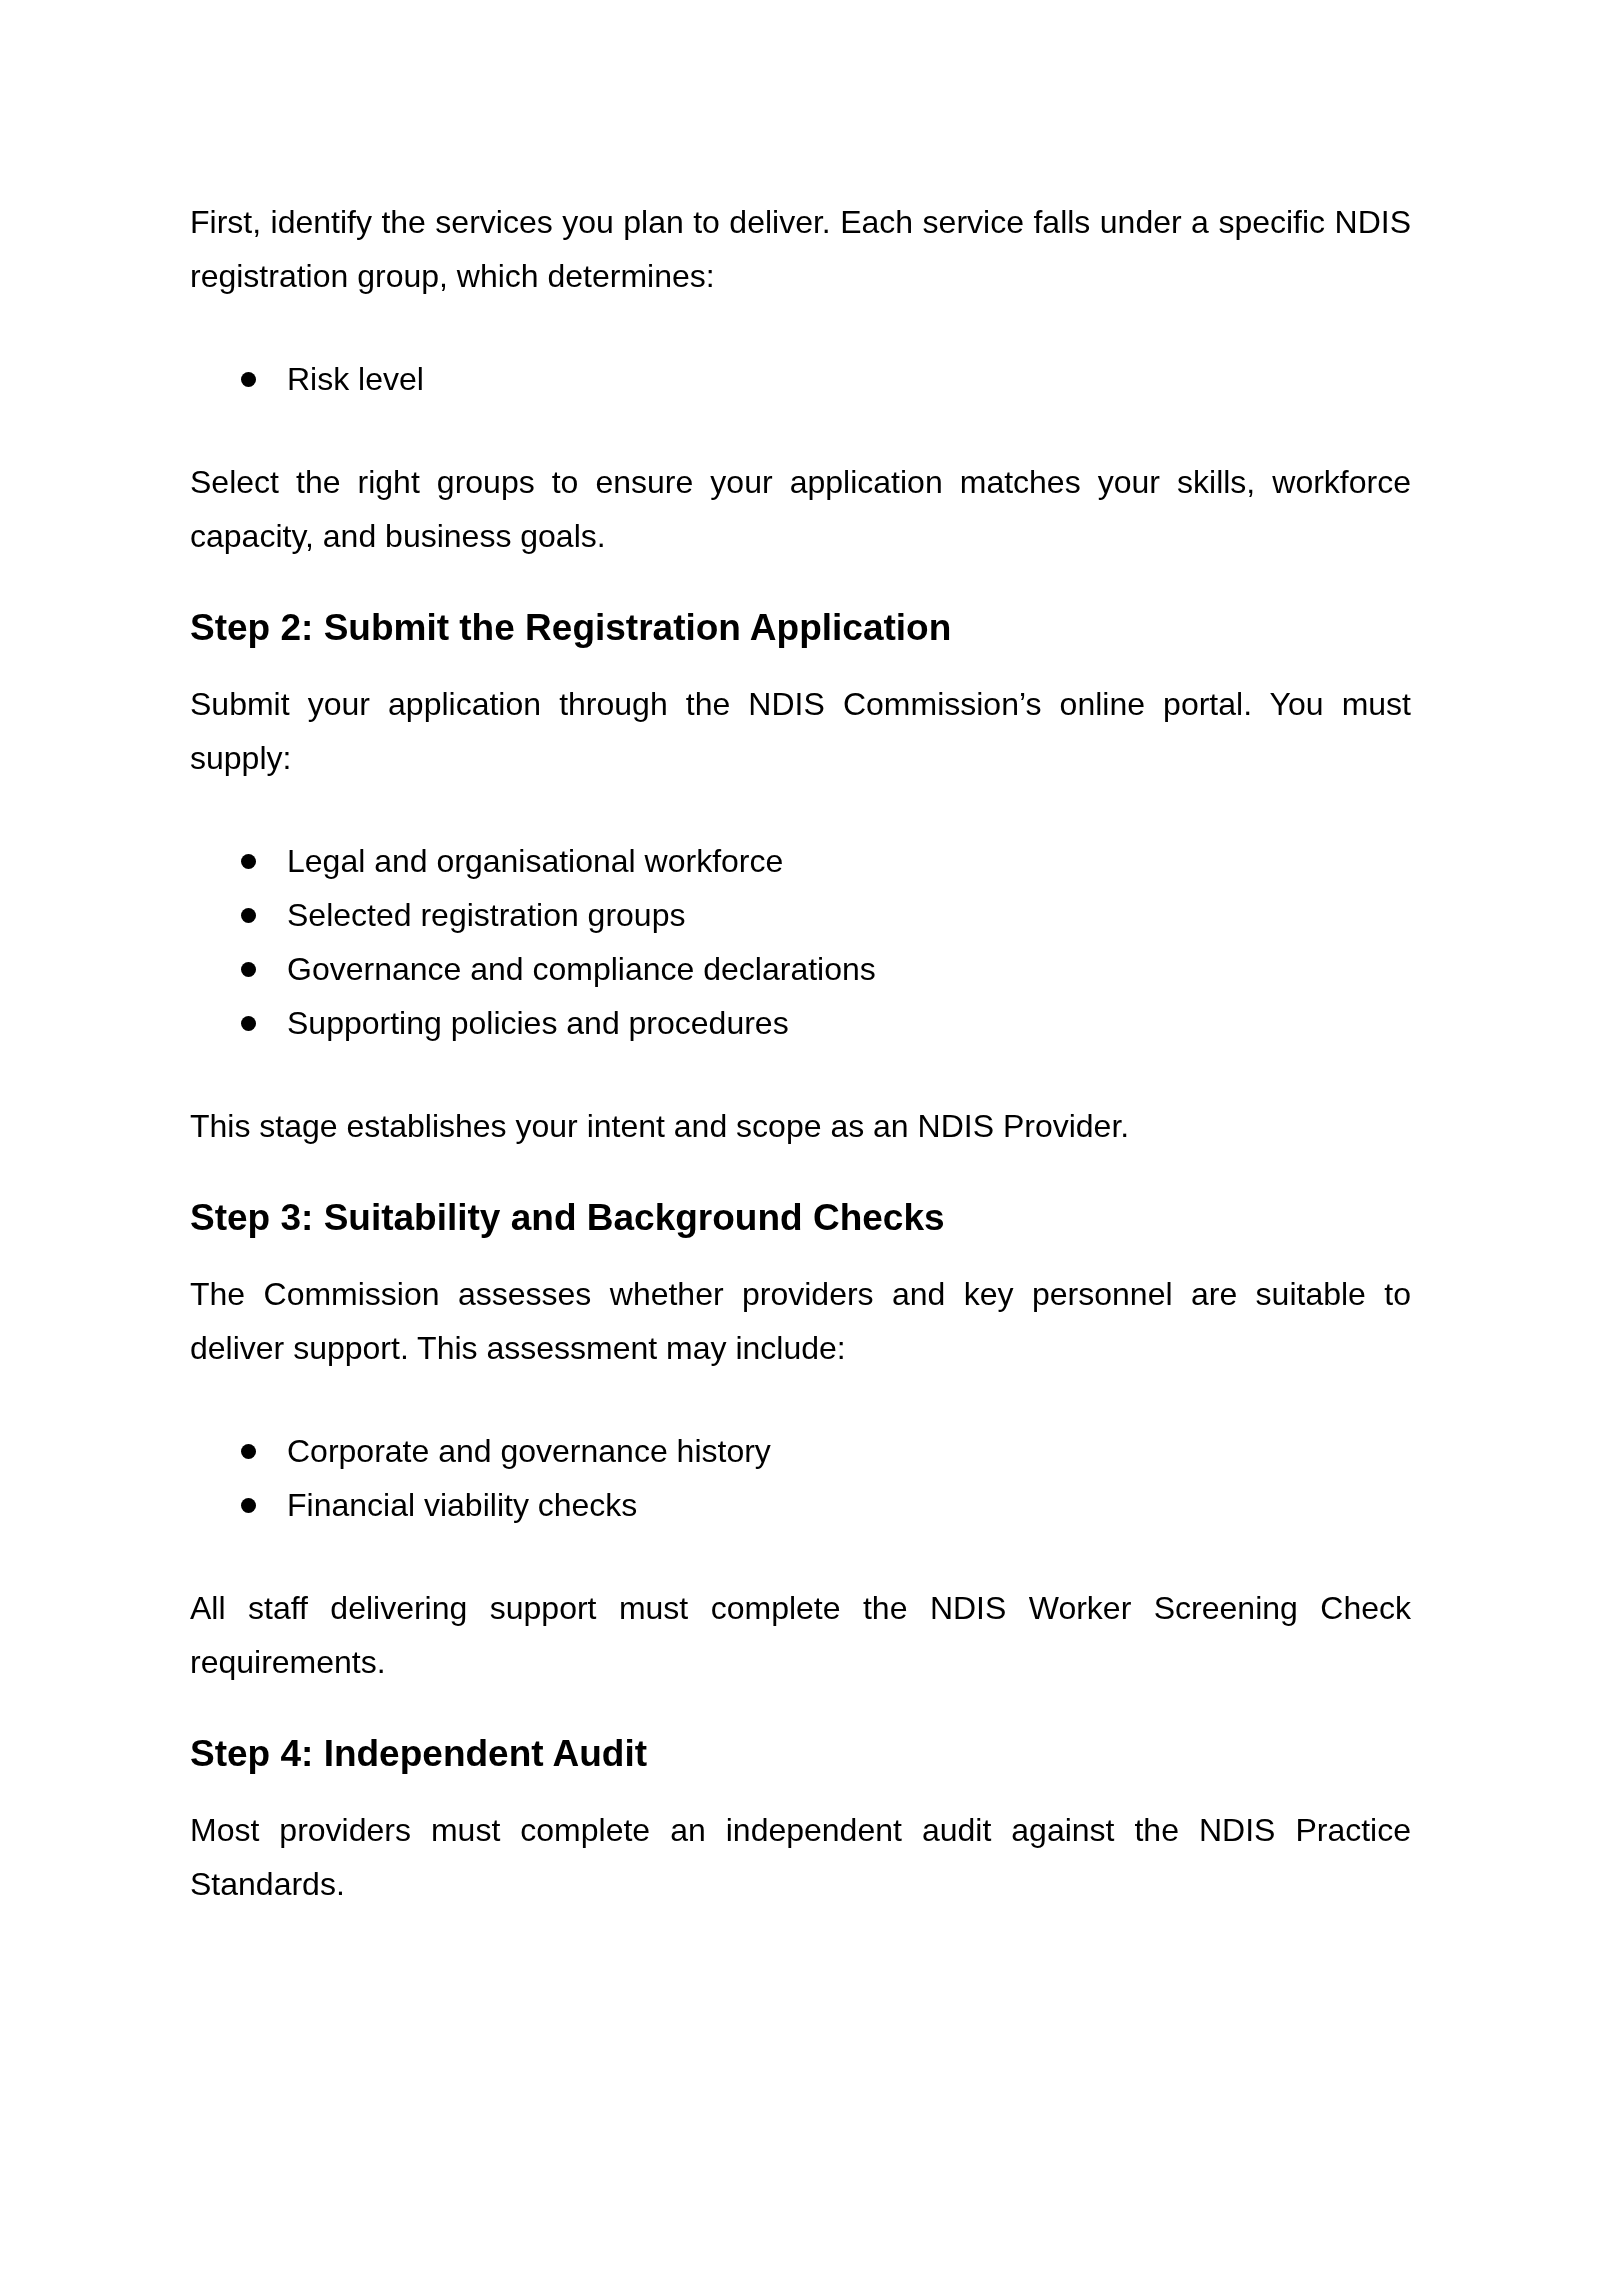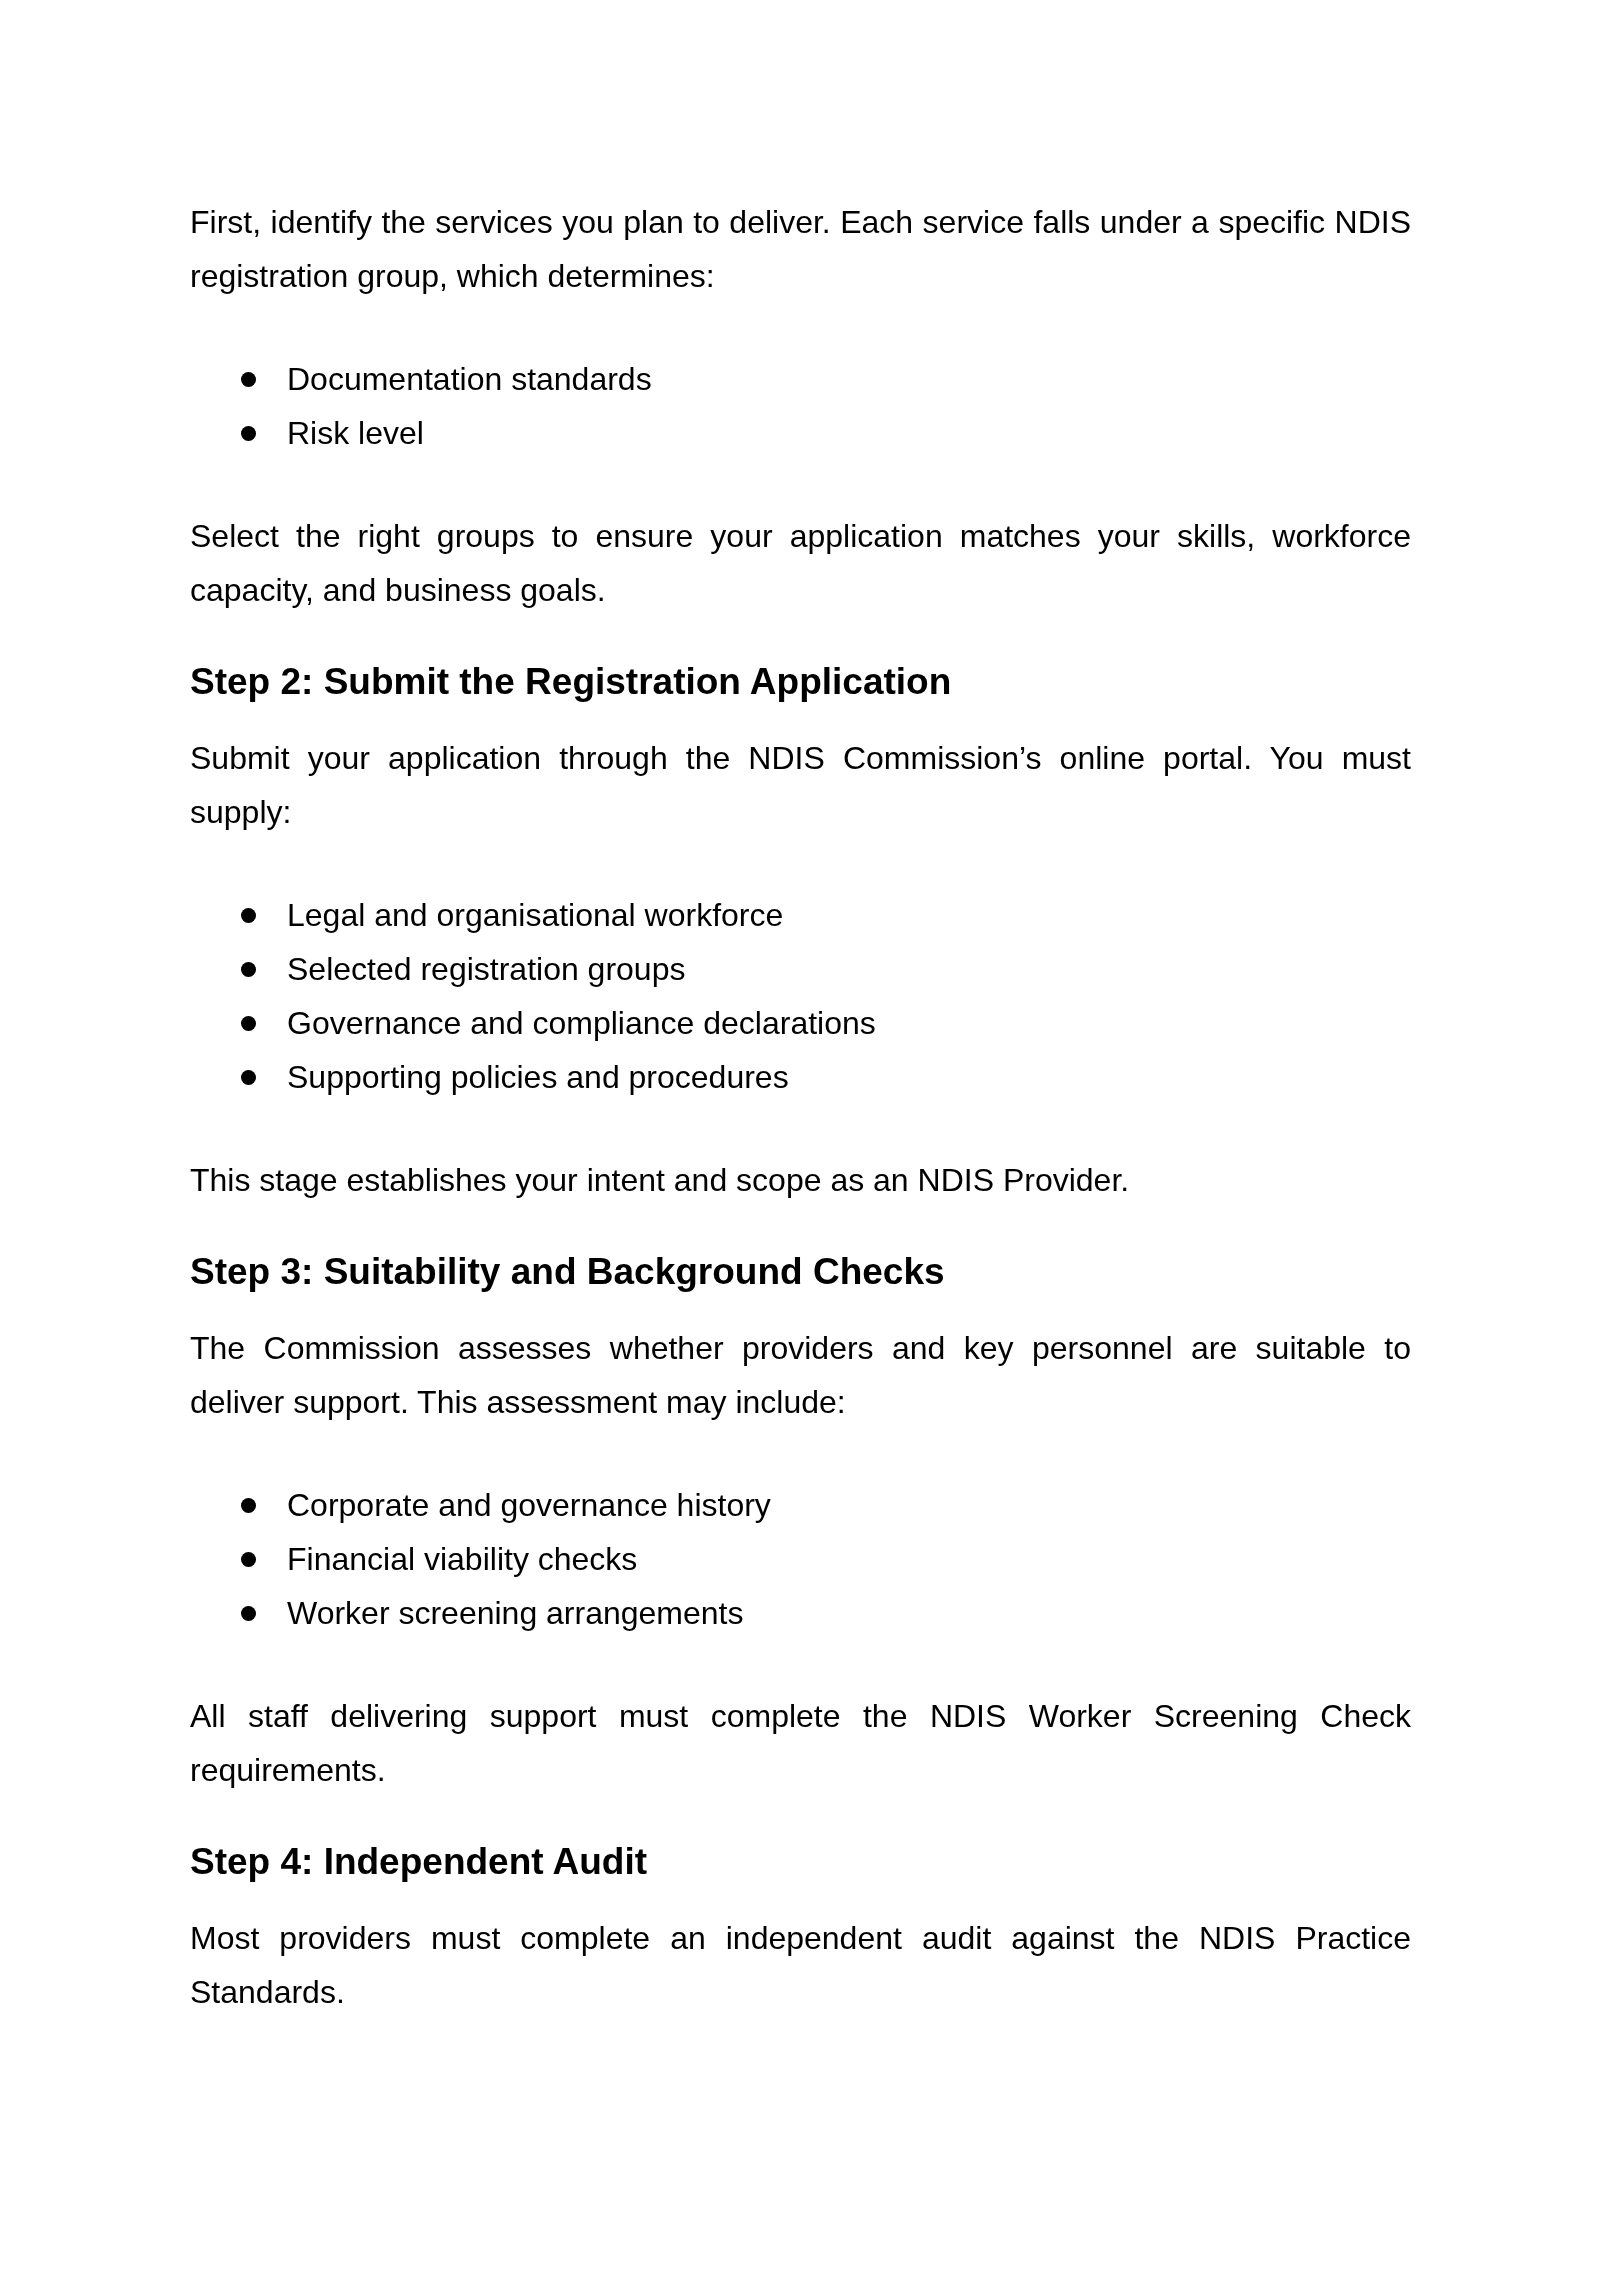--- a/index.html
+++ b/index.html
@@ -23,21 +23,20 @@
   h2 + p { margin-top: 22px; }
 </style>
 </head>
 <body>
 
 <div class="page">
 
   <section>
     <p>First, identify the services you plan to deliver. Each service falls under a specific NDIS registration group, which determines:</p>
     <ul>
-      <li><span class="bullet"></span><span>Documentation standards</span></li>
       <li><span class="bullet"></span><span>Risk level</span></li>
     </ul>
     <p class="gap-after-list">Select the right groups to ensure your application matches your skills, workforce capacity, and business goals.</p>
   </section>
 
   <section>
     <h2>Step 2: Submit the Registration Application</h2>
     <p>Submit your application through the NDIS Commission’s online portal. You must supply:</p>
     <ul>
       <li><span class="bullet"></span><span>Legal and organisational workforce</span></li>
@@ -47,21 +46,20 @@
     </ul>
     <p class="gap-after-list">This stage establishes your intent and scope as an NDIS Provider.</p>
   </section>
 
   <section>
     <h2>Step 3: Suitability and Background Checks</h2>
     <p>The Commission assesses whether providers and key personnel are suitable to deliver support. This assessment may include:</p>
     <ul>
       <li><span class="bullet"></span><span>Corporate and governance history</span></li>
       <li><span class="bullet"></span><span>Financial viability checks</span></li>
-      <li><span class="bullet"></span><span>Worker screening arrangements</span></li>
     </ul>
     <p class="gap-after-list">All staff delivering support must complete the NDIS Worker Screening Check requirements.</p>
   </section>
 
   <section>
     <h2>Step 4: Independent Audit</h2>
     <p>Most providers must complete an independent audit against the NDIS Practice Standards.</p>
   </section>
 
 </div>

